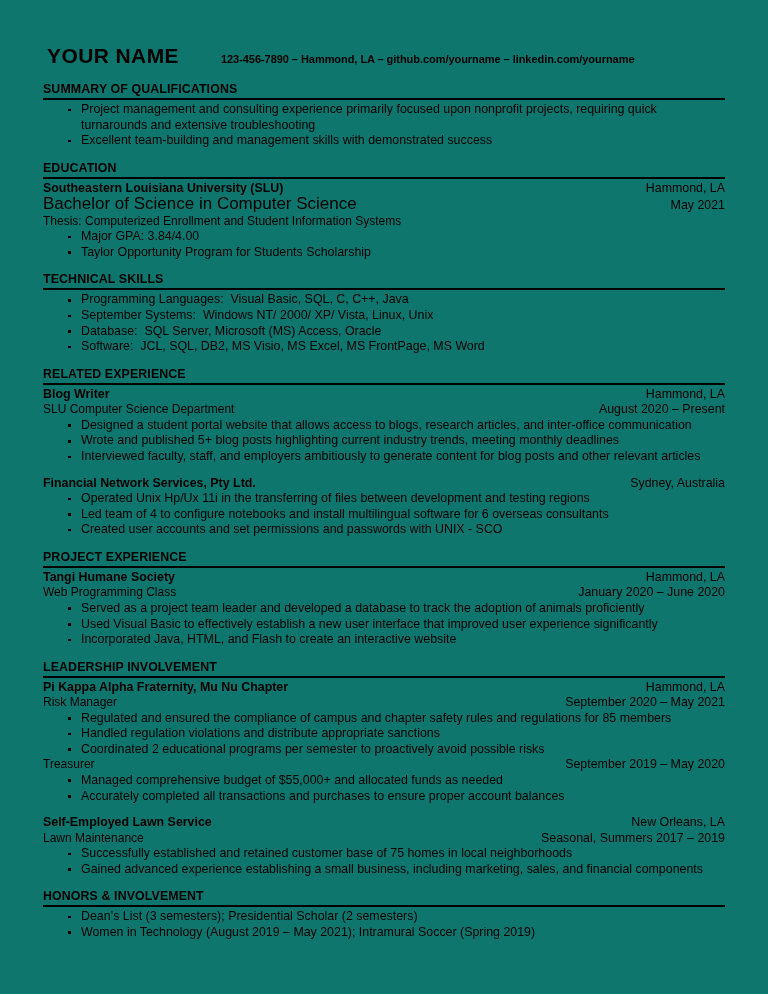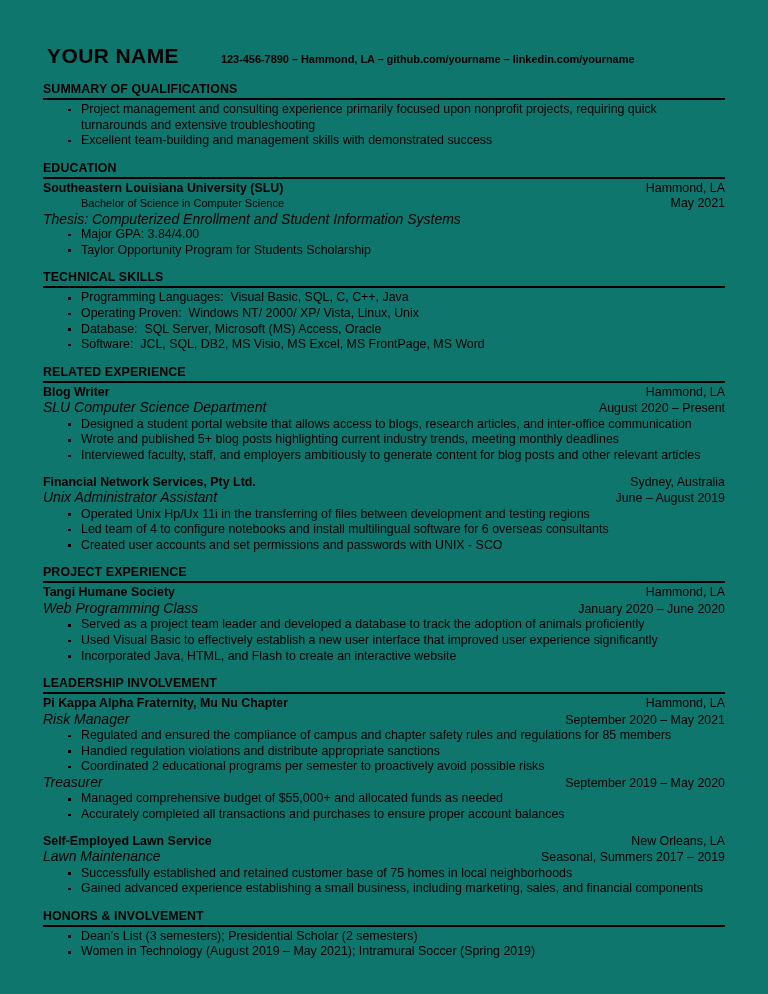--- a/index.html
+++ b/index.html
@@ -79,26 +79,24 @@
   .org {
     font-size: 12.4px;
     font-weight: bold;
   }
   .place {
     font-size: 12.4px;
     text-align: right;
     white-space: nowrap;
   }
   .role {
-    font-size: 14px;
-    font-style: italic;
+    font-size: 12px;
   }
   .plain {
-    font-size: 11px;
-    margin-left: 38px;
+    font-size: 17px;
   }
   .date {
     font-size: 12.4px;
     text-align: right;
     white-space: nowrap;
   }
 
   
   ul.bullets {
     list-style: none;
@@ -167,21 +165,21 @@
         <li>Taylor Opportunity Program for Students Scholarship</li>
       </ul>
     </div>
   </div>
 
   <div class="section">
     <div class="section-title">TECHNICAL SKILLS</div>
     <div class="rule"></div>
     <ul class="bullets">
       <li><b>Programming Languages</b>:&nbsp; <span>Visual Basic, SQL, C, C++, Java</span></li>
-      <li><b>Operating Proven</b>:&nbsp; <span>Windows NT/ 2000/ XP/ Vista, Linux, Unix</span></li>
+      <li><b>September Systems</b>:&nbsp; <span>Windows NT/ 2000/ XP/ Vista, Linux, Unix</span></li>
       <li><b>Database</b>:&nbsp; <span>SQL Server, Microsoft (MS) Access, Oracle</span></li>
       <li><b>Software</b>:&nbsp; <span>JCL, SQL, DB2, MS Visio, MS Excel, MS FrontPage, MS Word</span></li>
     </ul>
   </div>
 
   <div class="section">
     <div class="section-title">RELATED EXPERIENCE</div>
     <div class="rule"></div>
 
     <div class="entry">
@@ -197,24 +195,20 @@
         <li>Designed a student portal website that allows access to blogs, research articles, and inter-office communication</li>
         <li>Wrote and published 5+ blog posts highlighting current industry trends, meeting monthly deadlines</li>
         <li>Interviewed faculty, staff, and employers ambitiously to generate content for blog posts and other relevant articles</li>
       </ul>
     </div>
 
     <div class="entry">
       <div class="row">
         <div class="org">Financial Network Services, Pty Ltd.</div>
         <div class="place">Sydney, Australia</div>
-      </div>
-      <div class="row">
-        <div class="role">Unix Administrator Assistant</div>
-        <div class="date">June – August 2019</div>
       </div>
       <ul class="bullets">
         <li>Operated Unix Hp/Ux 11i in the transferring of files between development and testing regions</li>
         <li>Led team of 4 to configure notebooks and install multilingual software for 6 overseas consultants</li>
         <li>Created user accounts and set permissions and passwords with UNIX - SCO</li>
       </ul>
     </div>
   </div>
 
   <div class="section">

